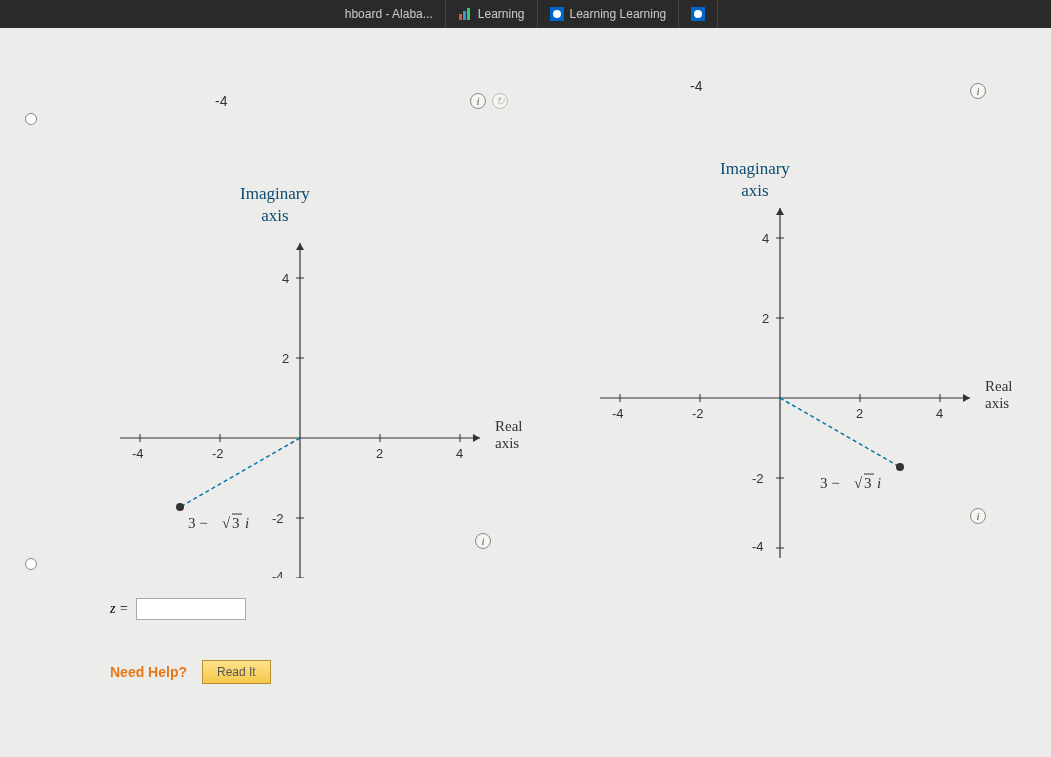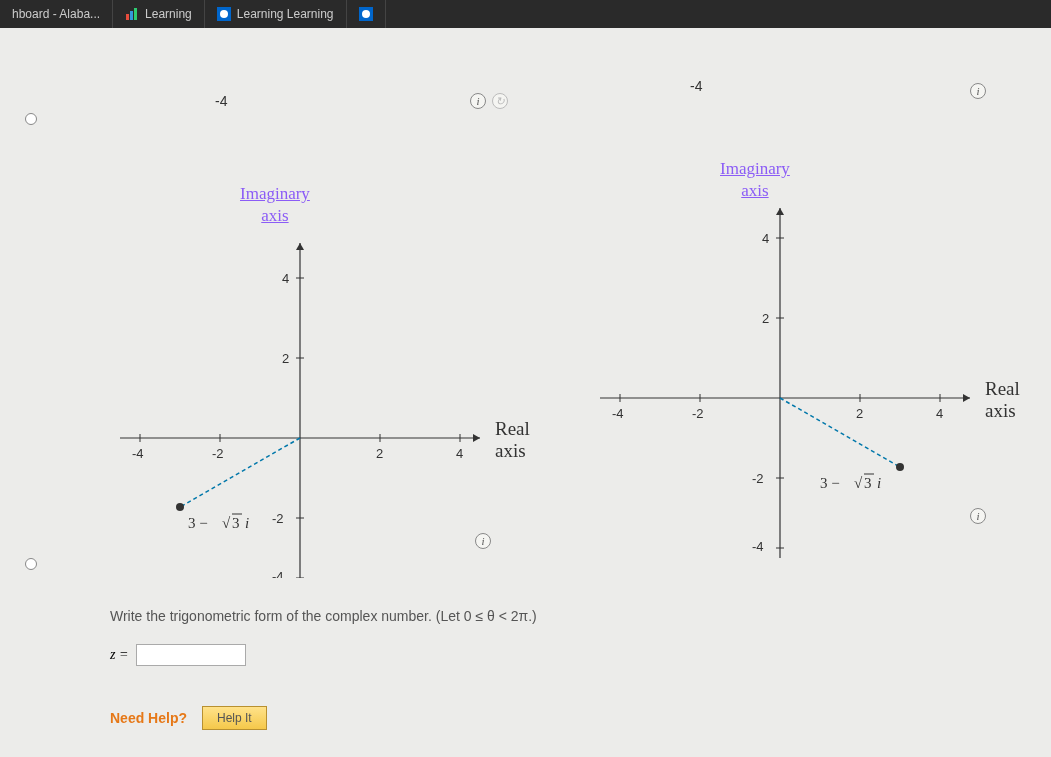--- a/index.html
+++ b/index.html
@@ -15,20 +15,21 @@
       overflow: hidden;
       position: relative;
     }
     .tabs-bar {
       background: #2a2a2a;
       height: 28px;
       display: flex;
       align-items: center;
       color: #ccc;
       font-size: 12px;
+      justify-content: center;
     }
     .tab {
       padding: 5px 12px;
       display: flex;
       align-items: center;
       gap: 6px;
       border-right: 1px solid #444;
       height: 100%;
       cursor: pointer;
     }
@@ -62,23 +63,22 @@
     .plot-container {
       position: relative;
       width: 420px;
       height: 500px;
     }
     .plot-title {
       position: absolute;
       font-family: Georgia, serif;
       font-size: 17px;
       text-align: center;
-      color: #8b5cf6;
+      color: #0c4a6e;
       line-height: 1.3;
-      text-decoration: underline;
     }
     .plot-svg {
       position: absolute;
     }
     .info-icon {
       position: absolute;
       width: 16px;
       height: 16px;
       border: 1px solid #888;
       border-radius: 50%;
@@ -87,21 +87,21 @@
       font-family: serif;
       display: flex;
       align-items: center;
       justify-content: center;
       color: #555;
       cursor: pointer;
       background: #f5f5f2;
     }
     .axis-label {
       font-family: Georgia, serif;
-      font-size: 19px;
+      font-size: 15px;
       color: #333;
       position: absolute;
     }
     .tick-label {
       font-family: Arial, sans-serif;
       font-size: 13px;
       fill: #333;
     }
     .point-label {
       font-family: Georgia, serif;
@@ -304,25 +304,24 @@
         <text x="274" y="350" class="point-label">3</text>
         <text x="287" y="350" class="point-label" font-style="italic"> i</text>
       </svg>
       <div class="axis-label" style="left:395px; top:300px; text-align:left;">
         <span>Real</span><br>
         <span>axis</span>
       </div>
     </div>
   </div>
 
-  <div class="question-text">Write the trigonometric form of the complex number. (Let 0 ≤ θ &lt; 2π.)</div>
 
   <div class="answer-row">
     <span>z =</span>
     <input type="text" class="answer-input" style="">
   </div>
 
   <div class="help-row">
     <span class="need-help">Need Help?</span>
-    <button class="read-it-btn">Help It</button>
+    <button class="read-it-btn">Read It</button>
   </div>
 
 </div>
 
 </body></html>

